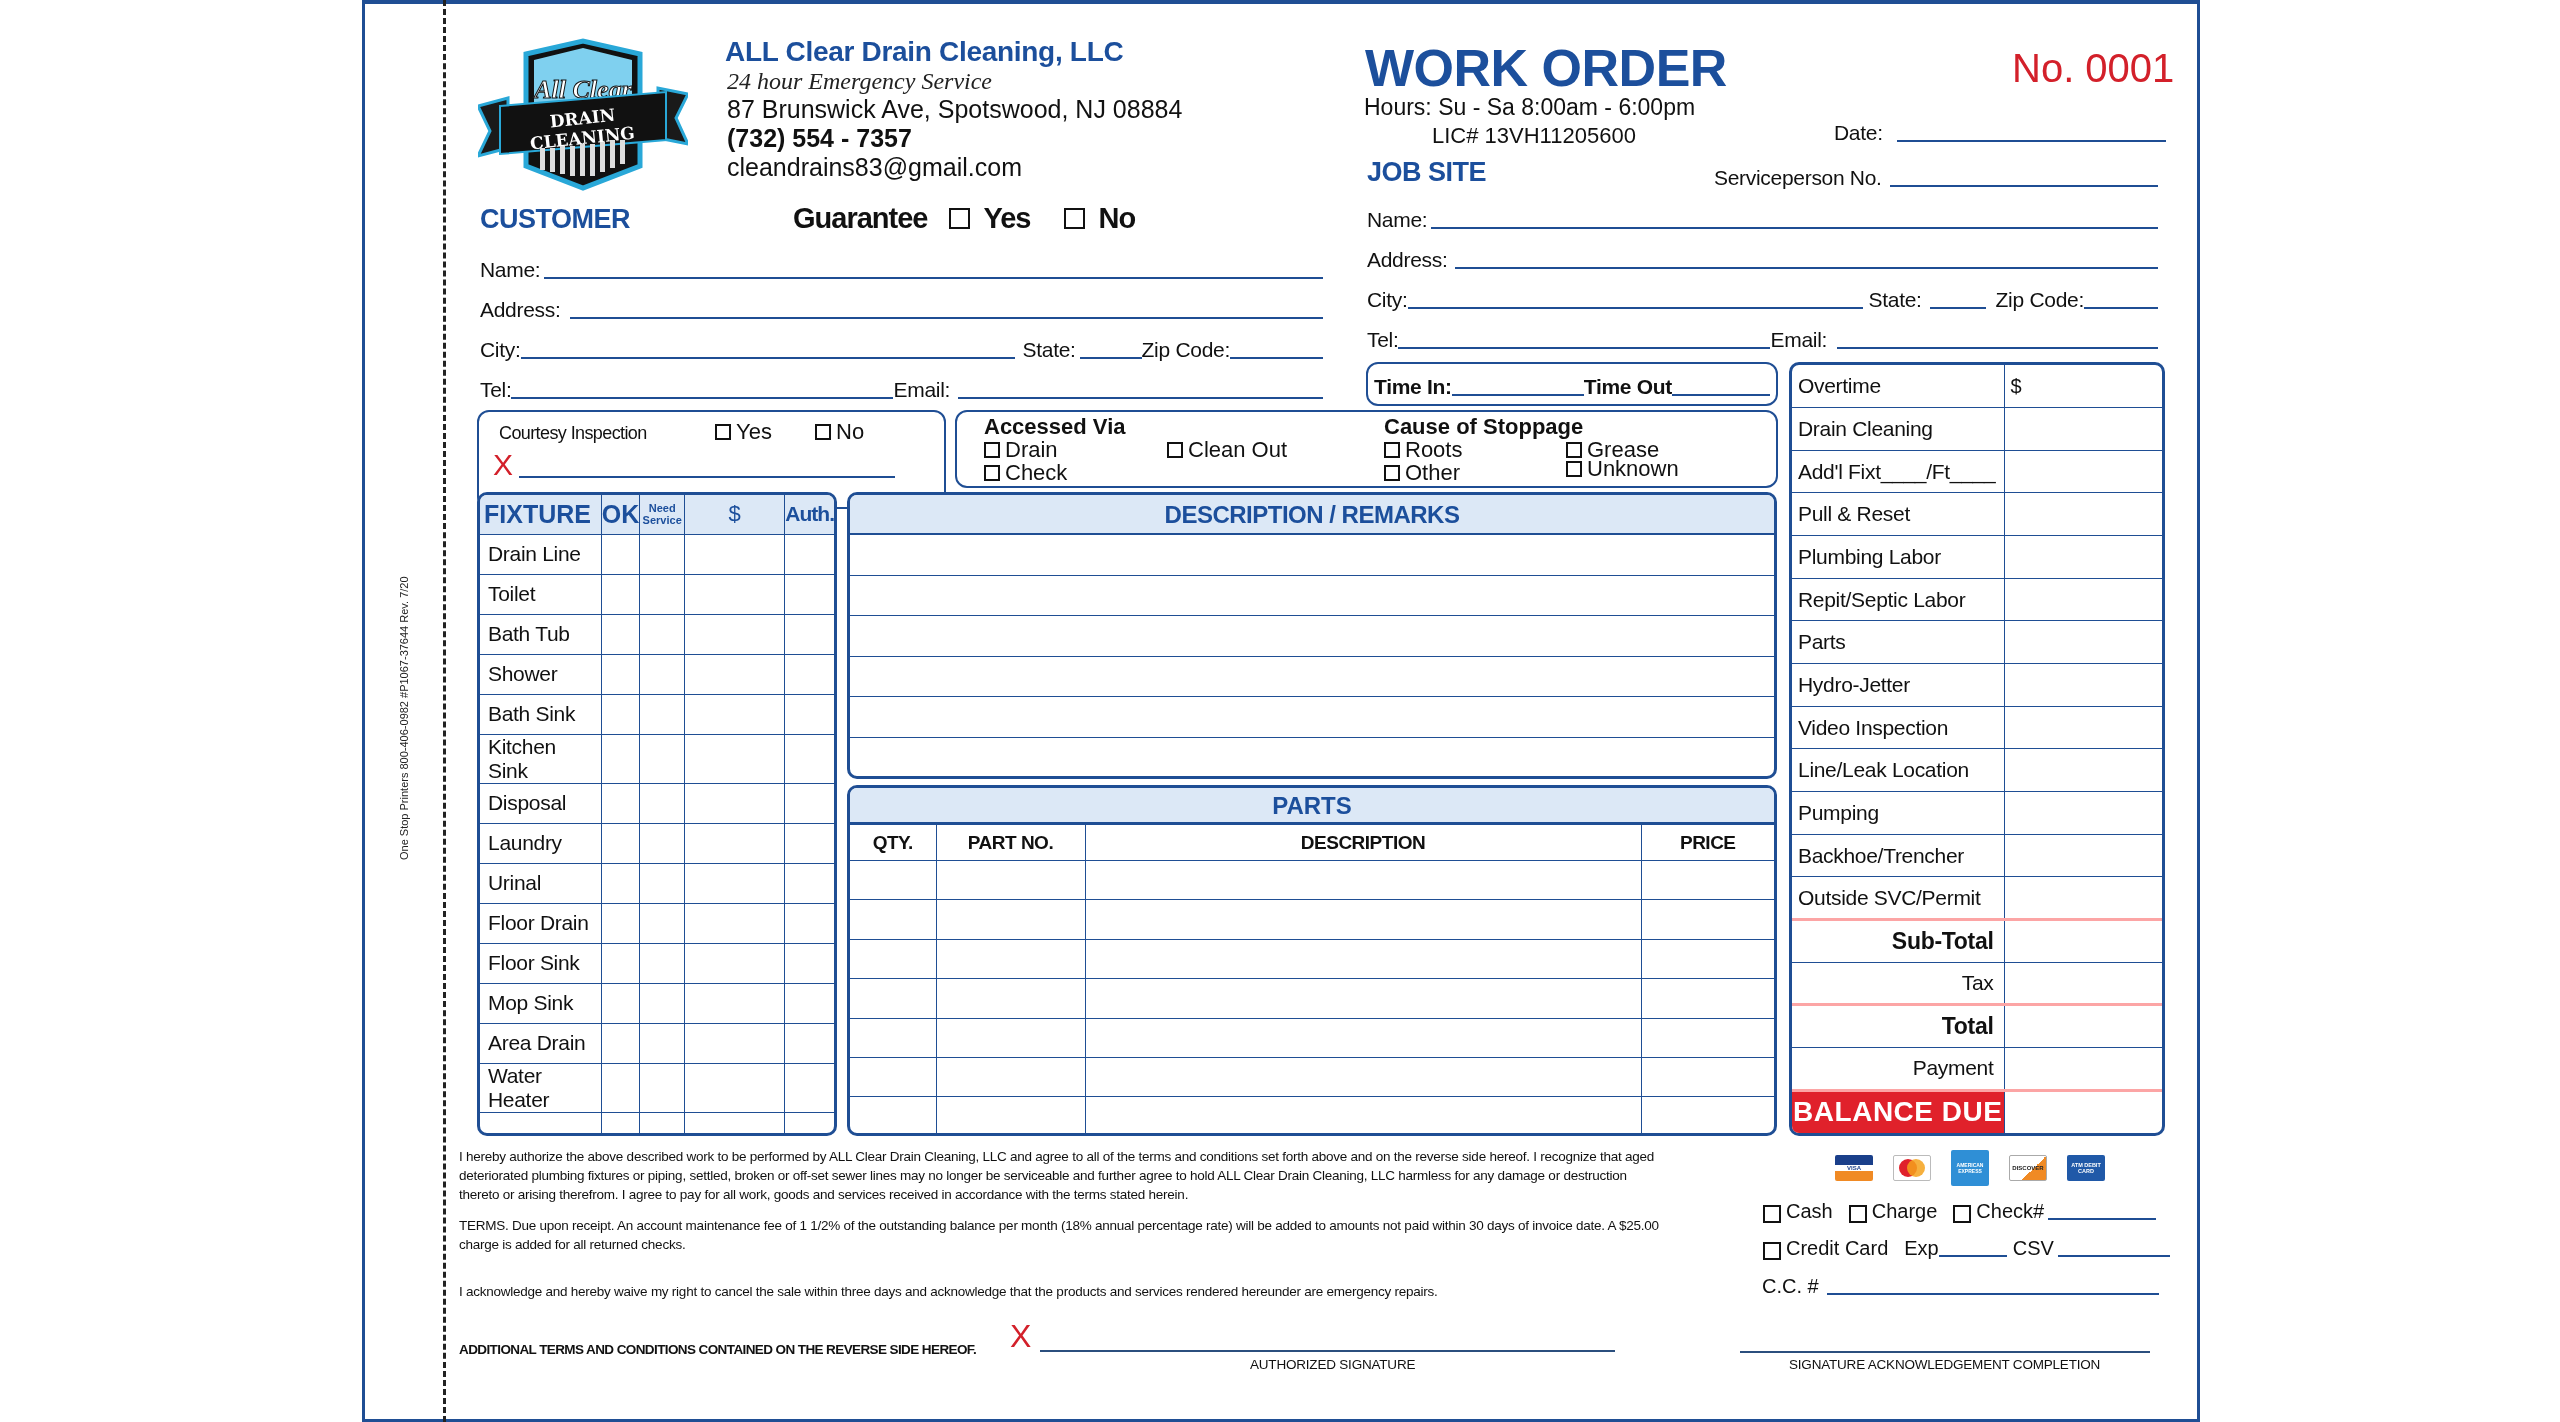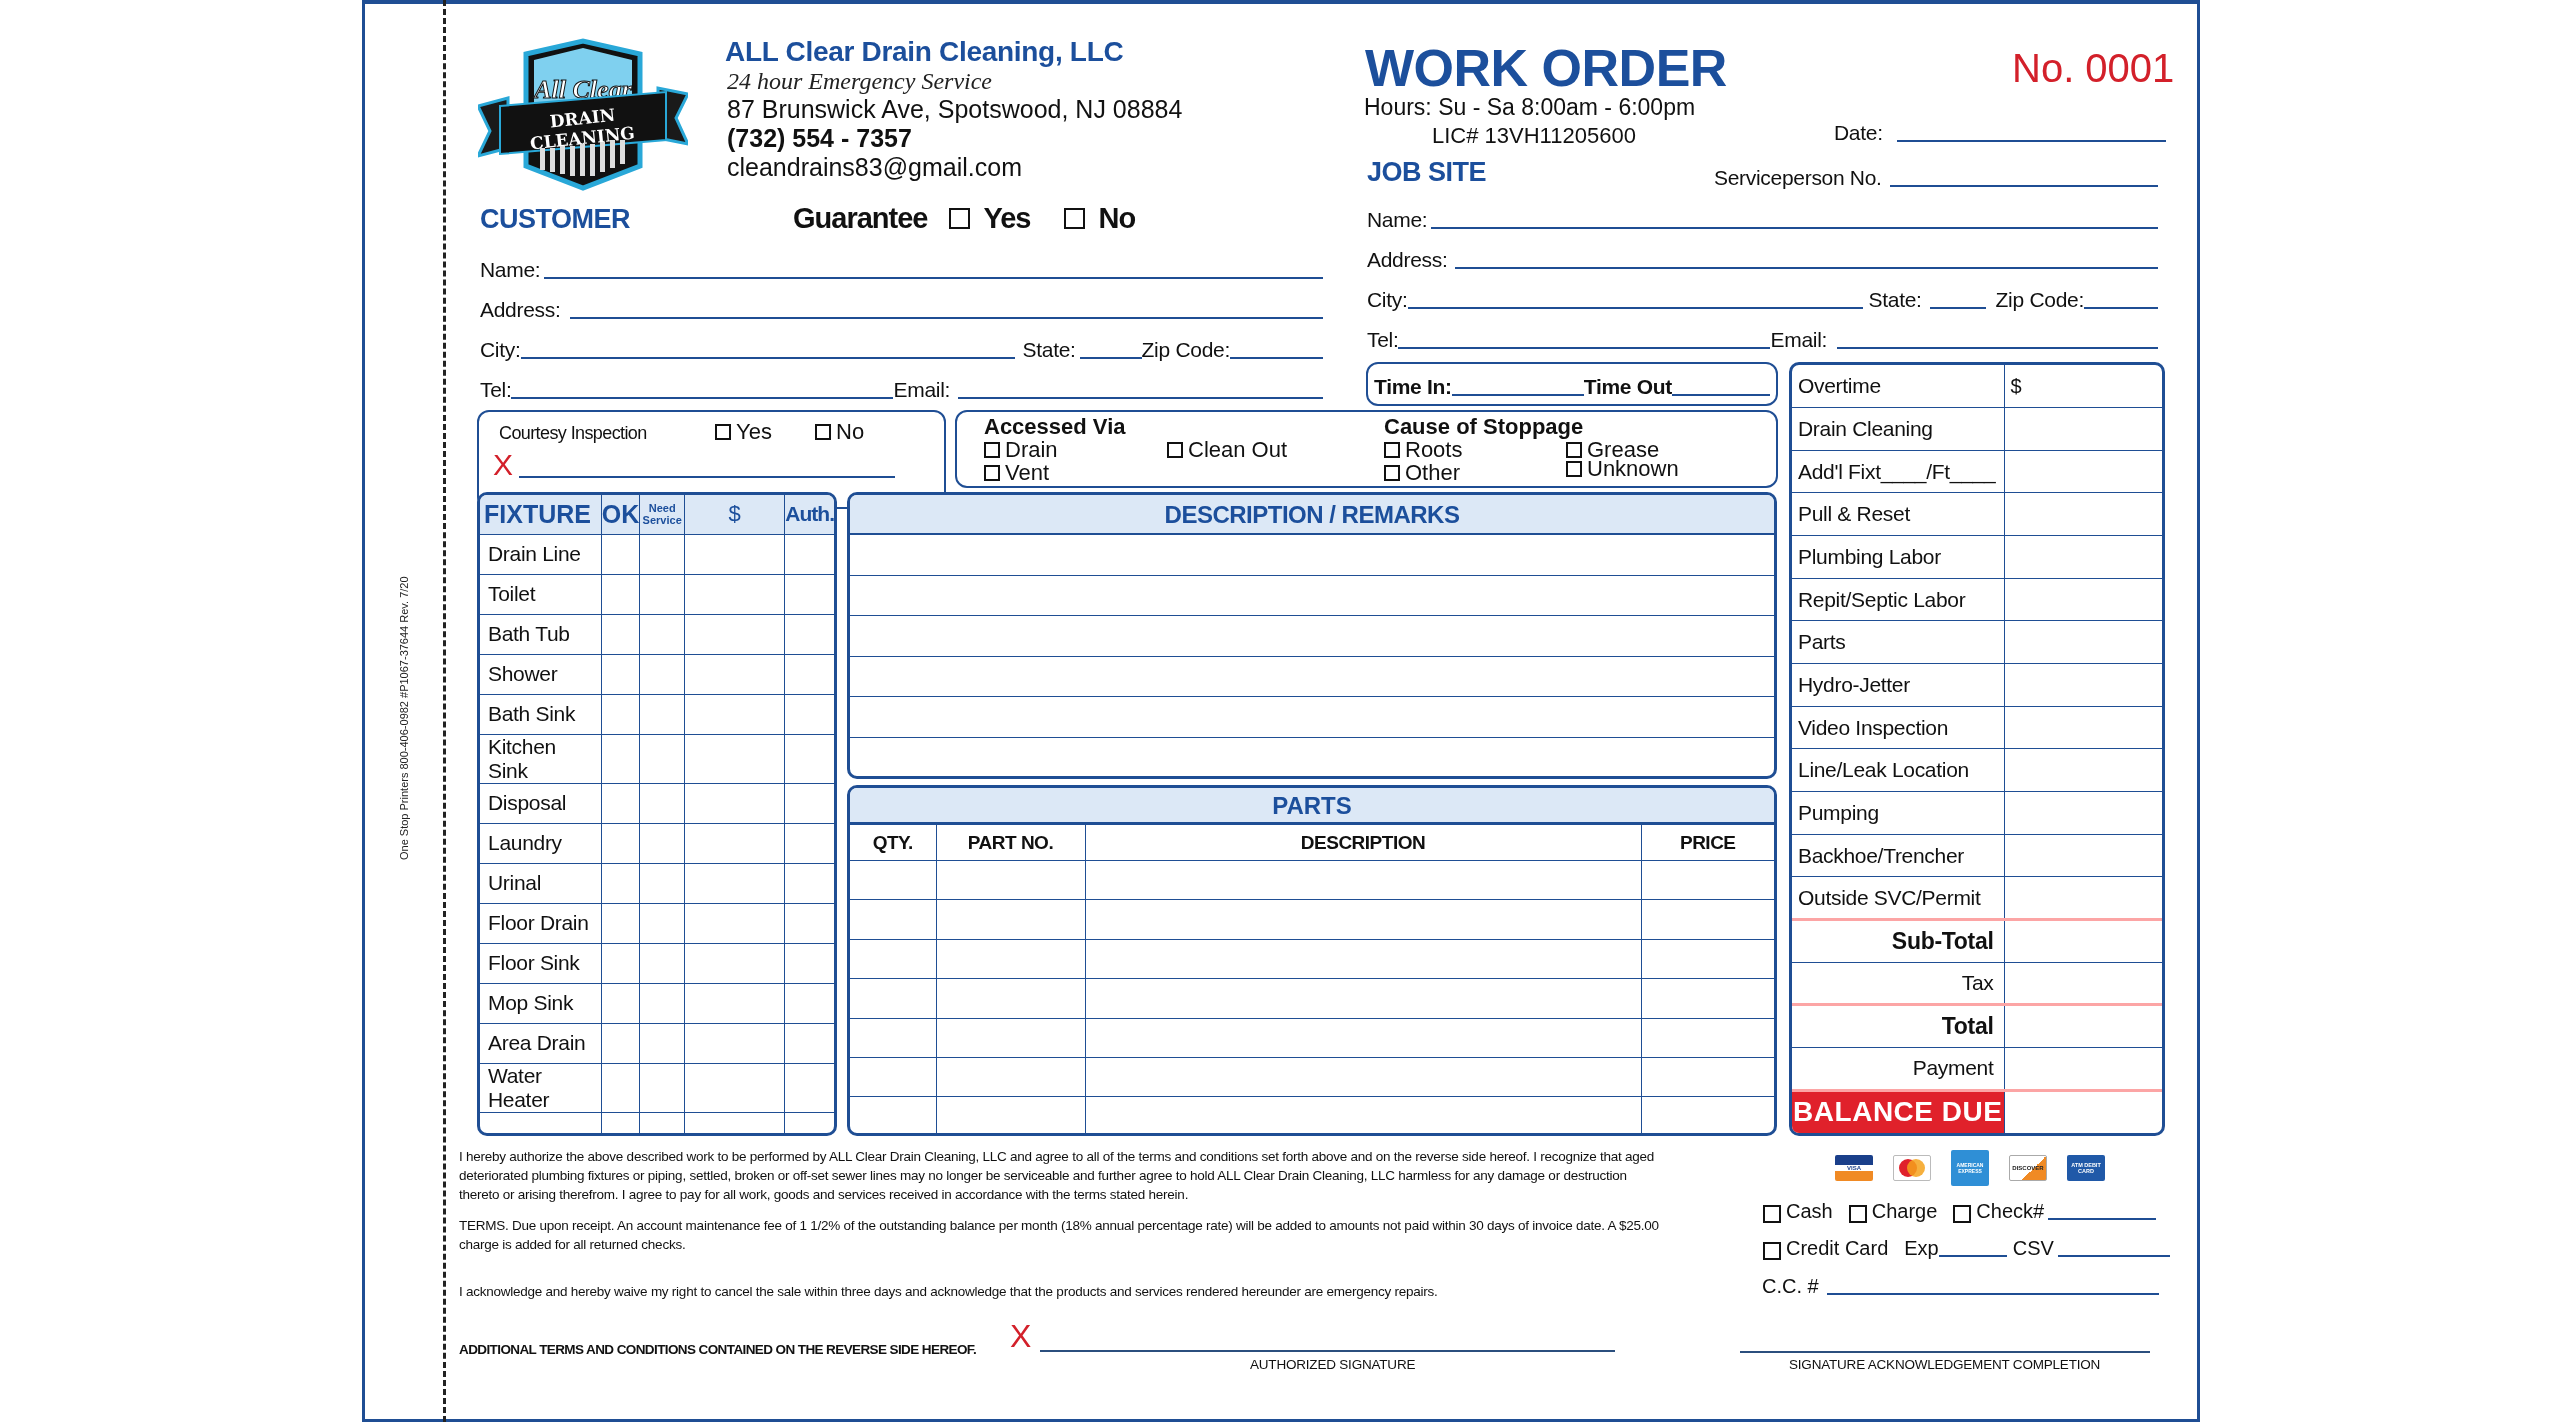--- a/index.html
+++ b/index.html
@@ -204,21 +204,21 @@
   <span class="abs opt" style="left:27px; top:25px;">
       <span class="cb"></span>
       <span>Drain</span>
     </span>
   <span class="abs opt" style="left:210px; top:25px;">
       <span class="cb"></span>
       <span>Clean Out</span>
     </span>
   <span class="abs opt" style="left:27px; top:48px;">
       <span class="cb"></span>
-      <span>Vent</span>
+      <span>Check</span>
     </span>
   <span class="abs bold-h" style="left:427px; top:2px;">Cause of Stoppage</span>
   <span class="abs opt" style="left:427px; top:25px;">
       <span class="cb"></span>
       <span>Roots</span>
     </span>
   <span class="abs opt" style="left:609px; top:25px;">
       <span class="cb"></span>
       <span>Grease</span>
     </span>

